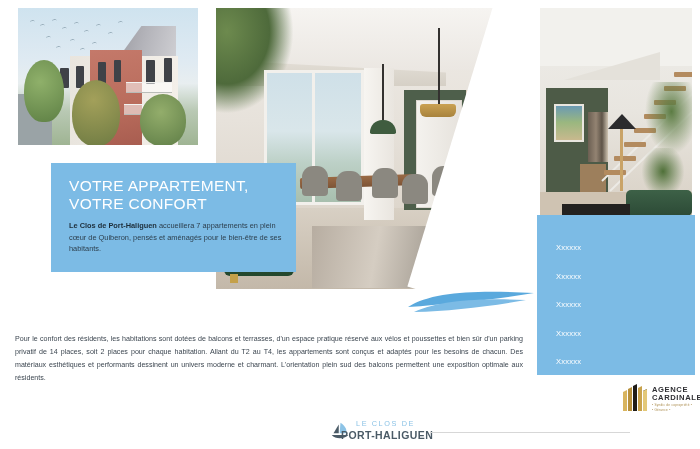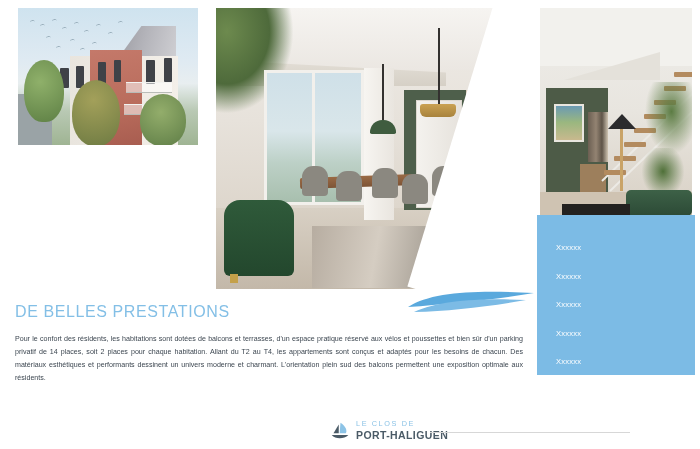--- a/index.html
+++ b/index.html
@@ -136,21 +136,21 @@
   }
   #body-copy p{margin:0;}
 
   
   #wave-graphic{position:absolute;left:406px;top:288px;width:132px;height:26px;}
 
   
   #logo-clos{position:absolute;left:330px;top:418px;width:120px;height:28px;}
   #logo-clos .boat{position:absolute;left:0;top:3px;width:21px;height:21px;}
   #logo-clos .l1{position:absolute;left:26px;top:1px;color:#8cc3e6;font-size:7.3px;letter-spacing:1.6px;}
-  #logo-clos .l2{position:absolute;left:26px;top:11px;color:#4a5a66;font-size:10.5px;letter-spacing:.4px;font-weight:bold;}
+  #logo-clos .l2{position:absolute;left:11px;top:11px;color:#4a5a66;font-size:10.5px;letter-spacing:.4px;font-weight:bold;}
   #logo-divider{position:absolute;left:430px;top:432px;width:200px;height:1px;background:#d7d7d7;}
 
   #logo-agence{position:absolute;left:622px;top:380px;width:74px;height:38px;}
   #logo-agence .mark{position:absolute;left:0;top:2px;width:26px;height:30px;}
   #logo-agence .name1{position:absolute;left:30px;top:5px;color:#2f2f33;font-size:7.6px;letter-spacing:.6px;font-weight:bold;}
   #logo-agence .name2{position:absolute;left:30px;top:13px;color:#2f2f33;font-size:7.6px;letter-spacing:.6px;font-weight:bold;}
   #logo-agence .tag{position:absolute;left:30px;top:23px;color:#a98a4a;font-size:3.1px;letter-spacing:.25px;white-space:nowrap;}
   #logo-agence .tag2{position:absolute;left:30px;top:28px;color:#a98a4a;font-size:3.1px;letter-spacing:.25px;white-space:nowrap;}
 </style>
 </head>
@@ -246,46 +246,66 @@
       <div class="step" style="left:72px;top:42px;width:22px"></div>
     </div>
     <div class="e-plant"></div>
     <div class="e-plant2"></div>
     <div class="e-lamp-shade"></div>
     <div class="e-lamp-pole"></div>
     <div class="e-sofa"></div>
     <div class="e-darkbar"></div>
   </div>
 
+  <div class="blue-panel" id="panel-title">
+    <div class="heading">
+      <div>VOTRE APPARTEMENT,</div>
+      <div>VOTRE CONFORT</div>
+    </div>
+    <div class="para"><b>Le Clos de Port-Haliguen</b><span> accueillera 7 appartements en plein cœur de Quiberon, pensés et aménagés pour le bien-être de ses habitants.</span></div>
+  </div>
 
   <div class="blue-panel" id="panel-features">
     <div class="feature-list">
       <div class="feature-item">Xxxxxx</div>
       <div class="feature-item">Xxxxxx</div>
       <div class="feature-item">Xxxxxx</div>
       <div class="feature-item">Xxxxxx</div>
       <div class="feature-item">Xxxxxx</div>
     </div>
   </div>
 
   <svg id="wave-graphic" viewBox="0 0 132 26">
     <path d="M2 19 C 26 3, 74 2, 128 5 C 86 12, 42 16, 2 19 Z" fill="#5aa9dd"></path>
     <path d="M8 24 C 34 12, 78 10, 120 12 C 80 19, 44 23, 8 24 Z" fill="#7cbbe5"></path>
   </svg>
 
-  <div id="section-heading">DE BELLES PRESTATIONS</div>
   <div id="body-copy">
     <p>Pour le confort des résidents, les habitations sont dotées de balcons et terrasses, d'un espace pratique réservé aux vélos et poussettes et bien sûr d'un parking privatif de 14 places, soit 2 places pour chaque habitation. Allant du T2 au T4, les appartements sont conçus et adaptés pour les besoins de chacun. Des matériaux esthétiques et performants dessinent un univers moderne et charmant. L'orientation plein sud des balcons permettent une exposition optimale aux résidents.</p>
   </div>
 
   <div id="logo-clos">
     <svg class="boat" viewBox="0 0 24 24">
       <path d="M2 16 C 6 21, 16 21, 21 16 L 2 16 Z" fill="#4a5a66"></path>
       <path d="M12 2 C 18 6, 20 11, 18 14 L 11 14 Z" fill="#8cc3e6"></path>
       <path d="M10 4 L 10 14 L 4 14 Z" fill="#4a5a66"></path>
     </svg>
     <div class="l1">LE CLOS DE</div>
     <div class="l2">PORT-HALIGUEN</div>
   </div>
   <div id="logo-divider"></div>
 
+  <div id="logo-agence">
+    <svg class="mark" viewBox="0 0 26 30">
+      <polygon points="1,10 5,8 5,29 1,29" fill="#d8b45e"></polygon>
+      <polygon points="6,7 10,5 10,29 6,29" fill="#b8913c"></polygon>
+      <polygon points="11,4 15,2 15,29 11,29" fill="#1f1c18"></polygon>
+      <polygon points="16,6 20,4 20,29 16,29" fill="#c8a24c"></polygon>
+      <polygon points="21,9 25,7 25,29 21,29" fill="#e0c храм"></polygon>
+      <polygon points="21,9 25,7 25,29 21,29" fill="#e3c878"></polygon>
+    </svg>
+    <div class="name1">AGENCE</div>
+    <div class="name2">CARDINALE</div>
+    <div class="tag">• Syndic de copropriété •</div>
+    <div class="tag2">• Gérance •</div>
+  </div>
 
 </div>
 
 </body></html>

